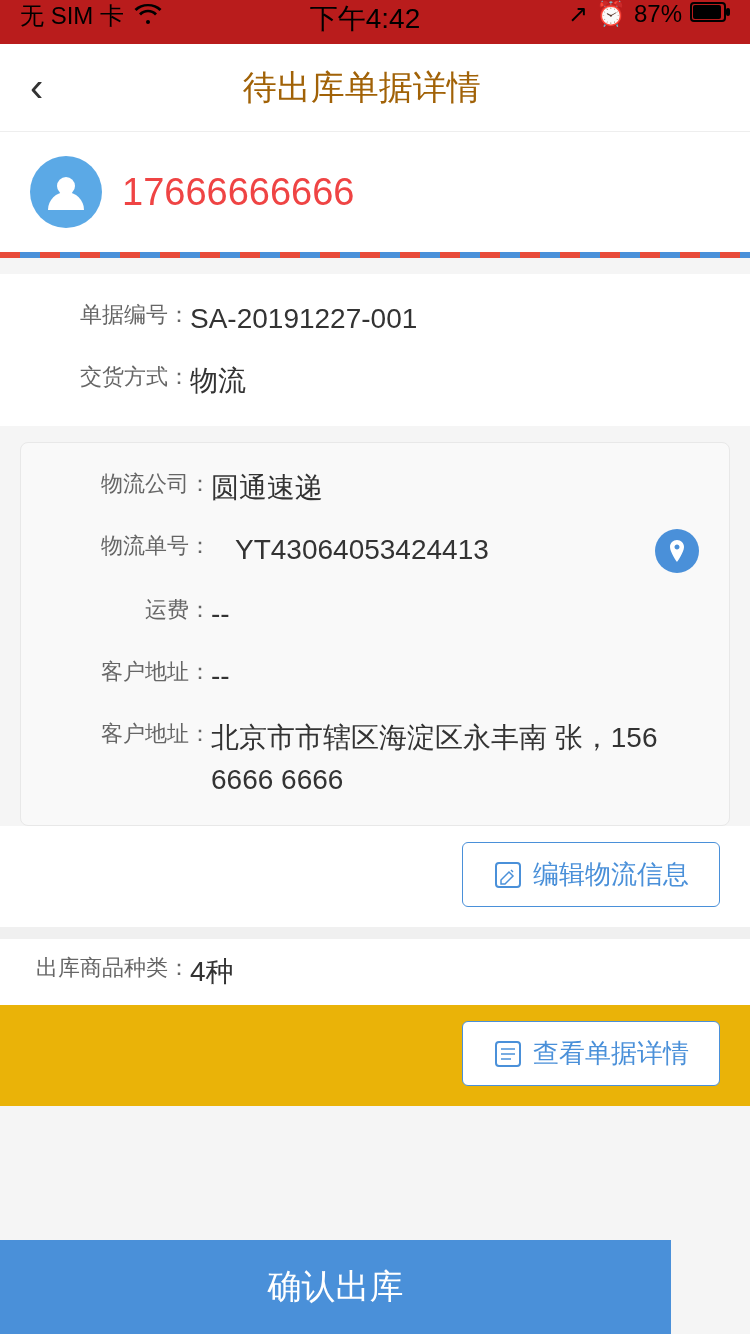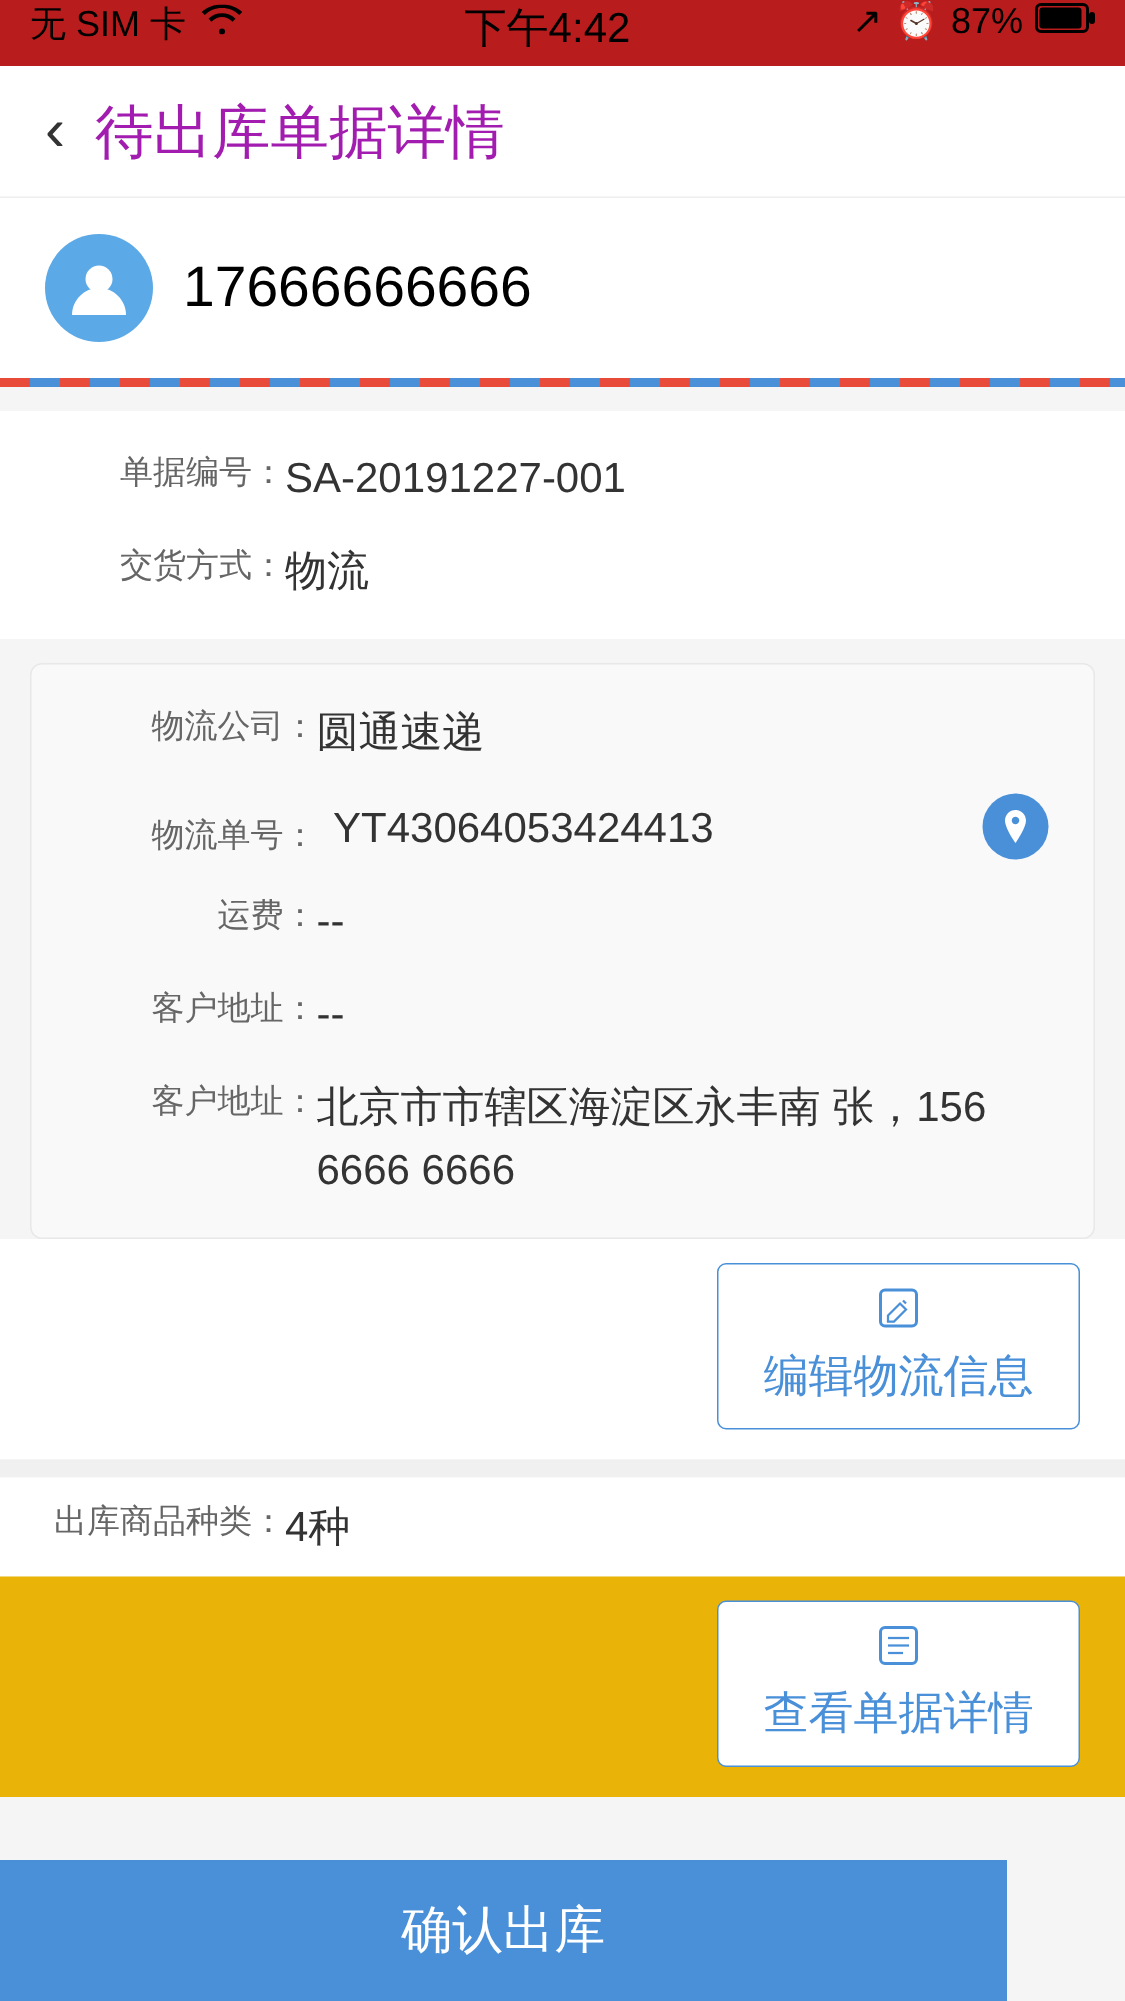--- a/index.html
+++ b/index.html
@@ -38,23 +38,24 @@
       border-bottom: 1px solid #eee;
     }
     .nav-back {
       font-size: 40px;
       color: #333;
       cursor: pointer;
       margin-right: 20px;
     }
     .nav-title {
       flex: 1;
-      font-size: 39px;
+      text-align: center;
+      font-size: 34px;
       font-weight: 500;
-      color: #a21caf;
+      color: #a16207;
       margin-right: 60px;
     }
 
     
     .dashed-divider {
       height: 6px;
       background: repeating-linear-gradient(
         90deg,
         #e84b3a 0px, #e84b3a 20px,
         #4a90d9 20px, #4a90d9 40px
@@ -76,21 +77,21 @@
       background: #5ba9e6;
       display: flex;
       align-items: center;
       justify-content: center;
       flex-shrink: 0;
     }
     .customer-avatar svg { width: 44px; height: 44px; }
     .customer-phone {
       font-size: 38px;
       font-weight: 500;
-      color: #000000;
+      color: #ef4444;
     }
 
     
     .section-card {
       background: #fff;
       margin: 16px 0;
       padding: 24px 30px;
     }
 
     .info-row {
@@ -117,22 +118,22 @@
     .logistics-card {
       background: #f9f9f9;
       border: 1px solid #e8e8e8;
       border-radius: 8px;
       margin: 16px 0;
       padding: 24px 30px;
     }
 
     .tracking-number-row {
       display: flex;
-      align-items: flex-end;
-      gap: 11px;
+      align-items: flex-start;
+      gap: 24px;
     }
     .location-icon {
       width: 44px;
       height: 44px;
       background: #4a90d9;
       border-radius: 50%;
       display: flex;
       align-items: center;
       justify-content: center;
       flex-shrink: 0;
@@ -145,27 +146,26 @@
       align-items: center;
       justify-content: flex-end;
       padding: 16px 30px 20px;
       background: #fff;
     }
     .btn-outline {
       border: 1px solid #4a90d9;
       color: #4a90d9;
       border-radius: 6px;
       padding: 14px 30px;
-      font-size: 30px;
+      font-size: 26px;
       display: flex;
       align-items: center;
       gap: 10px;
       background: #fff;
       cursor: pointer;
-      flex-direction: column;
     }
     .btn-outline svg { width: 30px; height: 30px; }
 
     
     .divider {
       height: 12px;
       background: #f0f0f0;
     }
 
     

